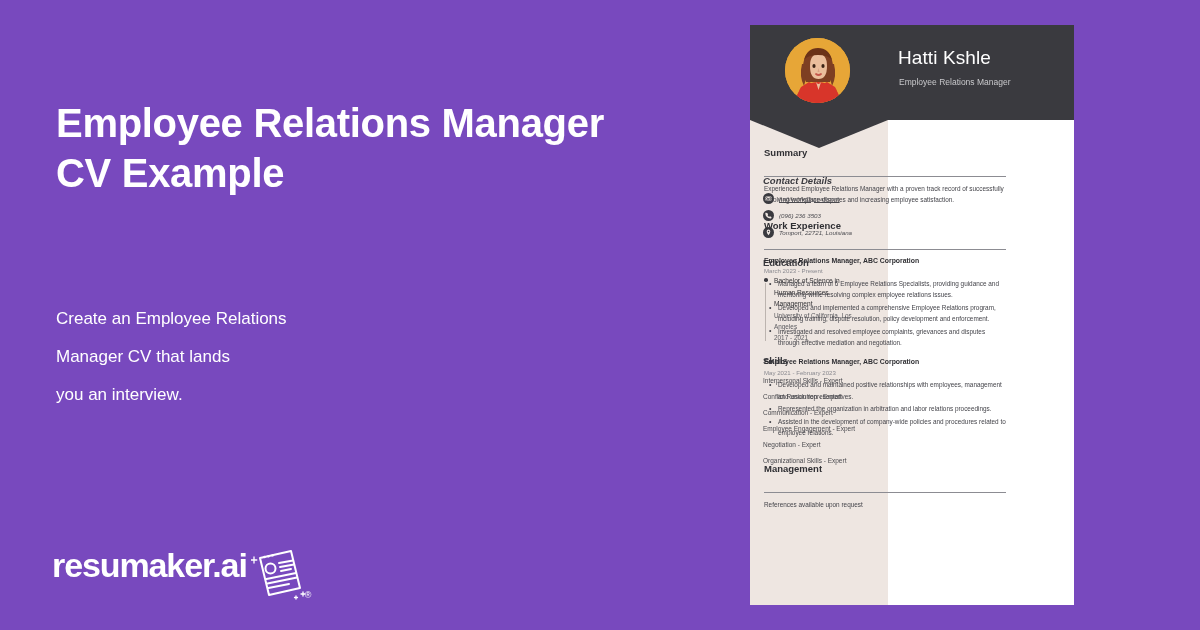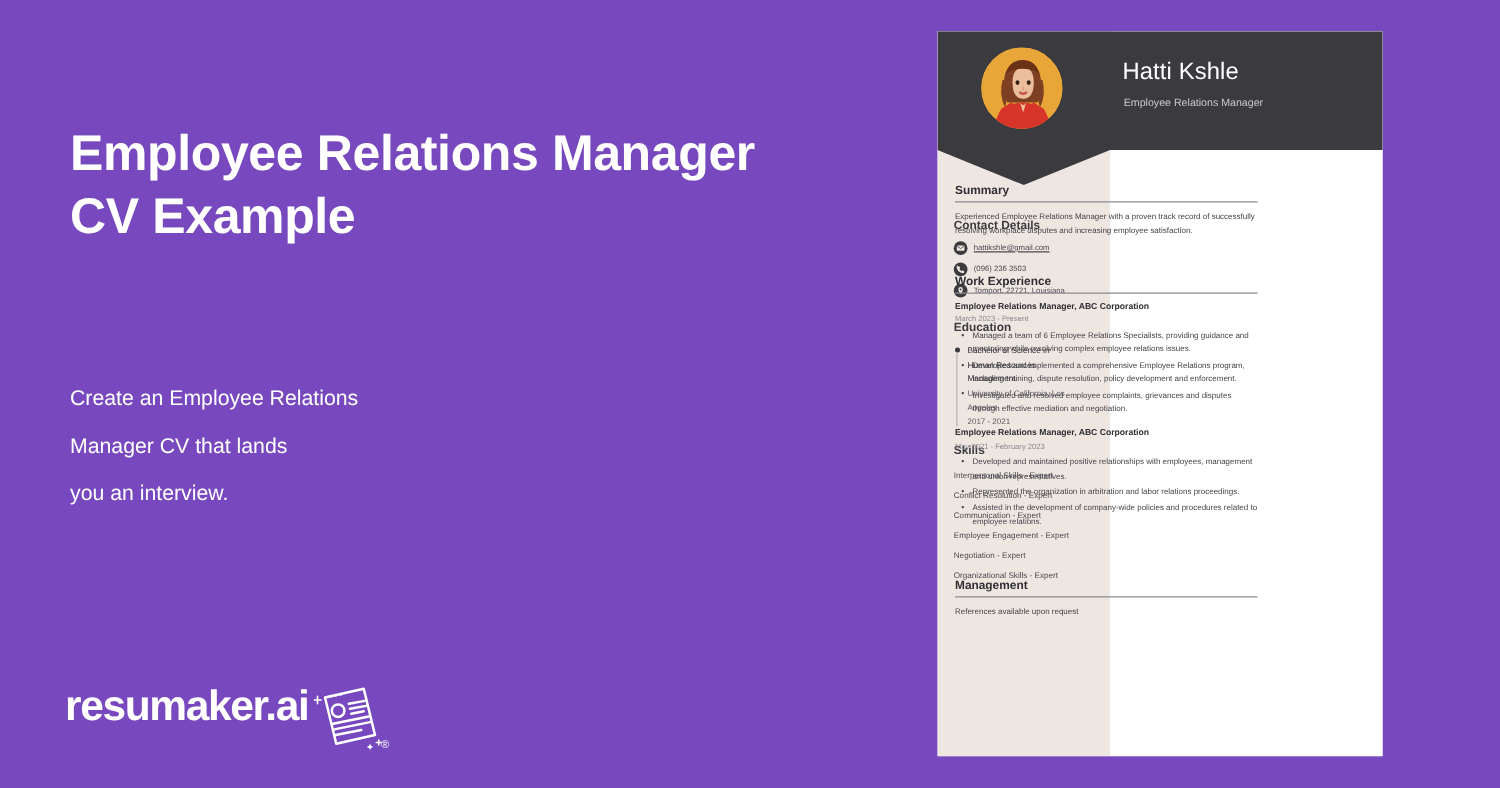--- a/index.html
+++ b/index.html
@@ -37,21 +37,21 @@
   .logo-mark { position:relative; width:56px; height:56px; }
   .logo-mark svg { position:absolute; left:0; top:-4px; }
   .logo-reg {
     color:#ffffff; font-size:9px; align-self:flex-end;
     margin-bottom:4px; margin-left:-6px;
   }
 
   
   .cv-card {
     position:absolute; left:750px; top:25px;
-    width:356px; height:580px;
+    width:324px; height:580px;
     background:#ffffff; overflow:hidden;
     box-shadow:0 0 0 0 rgba(0,0,0,0);
   }
   .cv-sidebar {
     position:absolute; left:0; top:0; width:138px; height:580px;
     background:#EEE6E1;
   }
   .cv-main {
     position:absolute; left:138px; top:0; width:270px; height:580px;
     background:#ffffff;
@@ -110,21 +110,21 @@
   .edu-deg { font-size:6.6px; color:#2F2F33; line-height:1.75; font-weight:500; }
   .edu-school { font-size:6.4px; color:#5A5A5F; line-height:1.75; }
   .edu-date { font-size:6.4px; color:#5A5A5F; line-height:1.75; }
 
   .skill-row { font-size:6.5px; color:#4A4A4F; margin-bottom:9px; }
 
   
   .mn { position:absolute; left:14px; width:242px; }
   .mn-h {
     font-size:9.5px; font-weight:600; color:#2F2F33;
-    padding-bottom:3px; border-bottom:1.2px solid #8C8C92;
+    padding-bottom:18px; border-bottom:1.2px solid #8C8C92;
     margin-bottom:6px;
   }
   .mn-p { font-size:6.4px; color:#44444A; line-height:1.78; }
   .job { margin-bottom:9px; }
   .job-title { font-size:6.9px; font-weight:700; color:#2F2F33; line-height:1.5; }
   .job-date { font-size:6.1px; color:#8A8A90; line-height:1.6; margin-bottom:2px; }
   .job-ul { list-style:none; margin:0; padding:0; }
   .job-li {
     position:relative; padding-left:14px; font-size:6.4px;
     color:#44444A; line-height:1.75; margin-bottom:1.5px;
@@ -202,21 +202,21 @@
       <path d="M31 36 q2.5 2 5 0" stroke="#C4564A" stroke-width="1.8" fill="none" stroke-linecap="round"></path>
       <path d="M33.5 30 l-1 4 l2 0 z" fill="#D8A183"></path>
       <path d="M24 44 q9 6 18 0 l8 5 q4 6 4 16 l-42 0 q0 -10 4 -16 z" fill="#D8352A"></path>
       <path d="M31 44 q2.5 4 5 0 l-2.5 8 z" fill="#EBBE9C"></path>
     </svg>
   </div>
 
   <div class="cv-name">Hatti Kshle</div>
   <div class="cv-role">Employee Relations Manager</div>
 
-  <div class="sb" style="top:150px;">
+  <div class="sb" style="top:150px;font-style:italic;">
     <div class="sb-h">Contact Details</div>
 
     <div class="contact-row">
       <span class="contact-ico">
         <svg width="7" height="7" viewBox="0 0 10 10">
             <rect x="0.6" y="2" width="8.8" height="6" rx="1" fill="#EEE6E1"></rect>
             <path d="M0.8 2.6 L5 5.6 L9.2 2.6" stroke="#3A3A3F" stroke-width="0.9" fill="none"></path>
           </svg>
       </span>
       <span class="contact-txt link">hattikshle@gmail.com</span>

